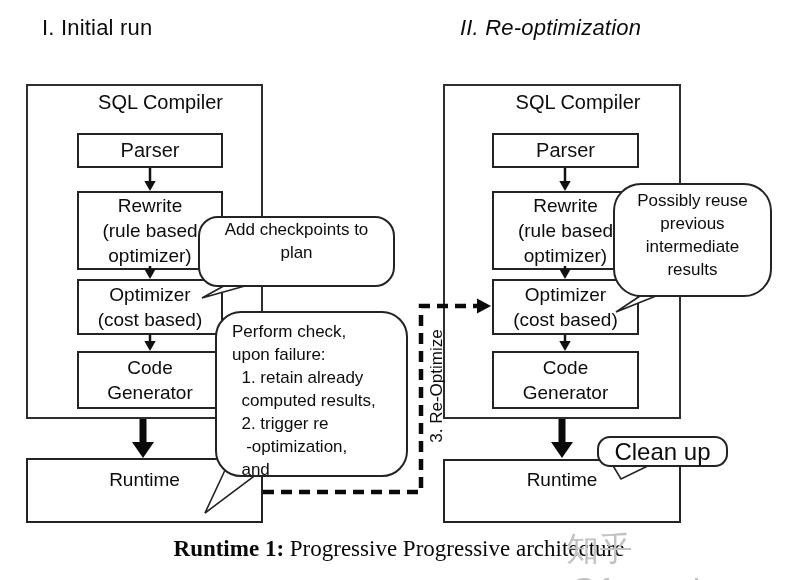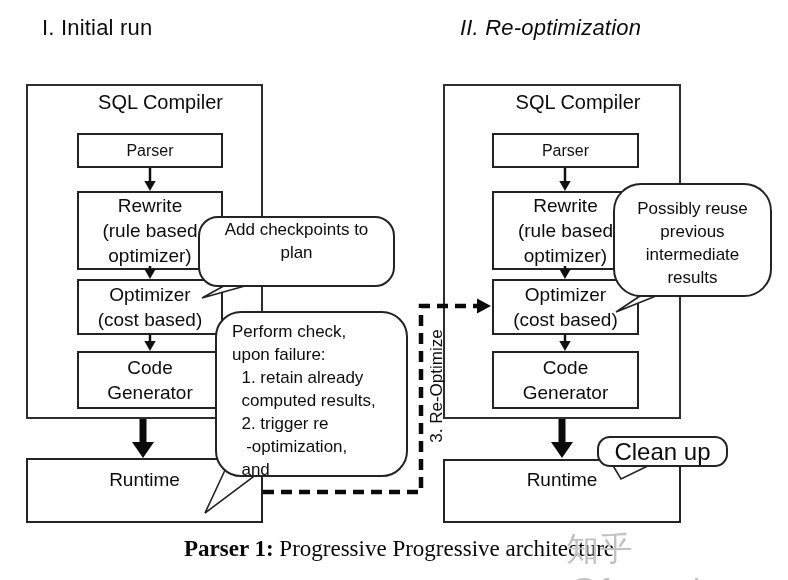--- a/index.html
+++ b/index.html
@@ -14,21 +14,21 @@
   .box{
     position:absolute;border:2px solid #232323;background:#ffffff;
     display:flex;align-items:center;justify-content:center;
     text-align:center;z-index:1;
   }
   .outer{border:2px solid #2e2e2e;background:#ffffff;}
   .compiler-label{
     position:absolute;text-align:center;font-size:20px;color:#0c0c0c;z-index:1;padding-left:32px;
   }
   .inner-label{font-size:19px;line-height:25px;white-space:pre-line;color:#0c0c0c;}
-  .parser-label{font-size:16px;}
+  .parser-label{font-size:20px;}
   .runtime-box{align-items:flex-start;}
   .runtime-label{font-size:19px;color:#0c0c0c;}
   svg.layer{position:absolute;left:0;top:0;z-index:2;}
   svg.tails{z-index:3;}
   .bubble{
     position:absolute;border:2px solid #232323;background:#ffffff;z-index:4;
     font-size:17px;color:#0c0c0c;
   }
   .bubble-center{display:flex;align-items:flex-start;justify-content:center;
     text-align:center;white-space:pre-line;line-height:23px;}
@@ -159,26 +159,26 @@
 plan</div>
 
   <div class="bubble bubble-left" style="left:215px;top:311px;width:193px;height:166px;border-radius:26px;padding:7px 4px 0 15px;">Perform check,
 upon failure:
   1. retain already
   computed results,
   2. trigger re
    -optimization,
   and</div>
 
-  <div class="bubble bubble-center" style="left:613px;top:183px;width:159px;height:114px;border-radius:28px;padding-top:12px;">Possibly reuse
+  <div class="bubble bubble-center" style="left:613px;top:183px;width:159px;height:114px;border-radius:28px;padding-top:4px;">Possibly reuse
 previous
 intermediate
 results</div>
 
   <div class="bubble bubble-center" style="left:597px;top:436px;width:131px;height:31px;border-radius:13px;padding-top:2px;font-size:24px;">Clean up</div>
 
   <div class="caption">
-    <span class="b">Parser 1:</span><span> Progressive Progressive architecture</span>
+    <span class="b">Runtime 1:</span><span> Progressive Progressive architecture</span>
   </div>
 
   <div class="watermark">知乎 @franzcheng</div>
 
 </div>
 
 </body></html>

